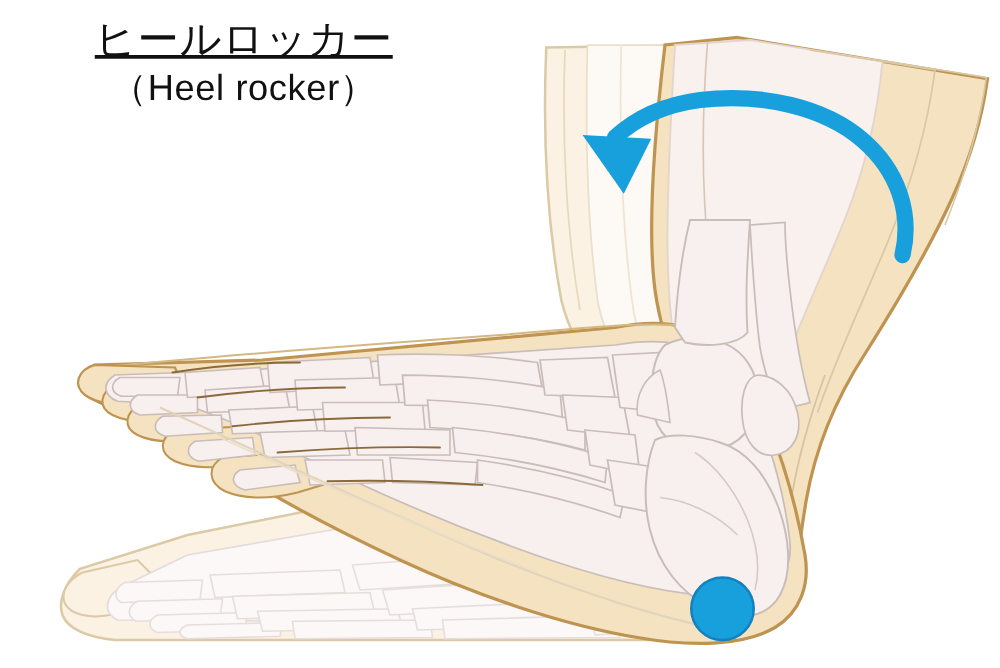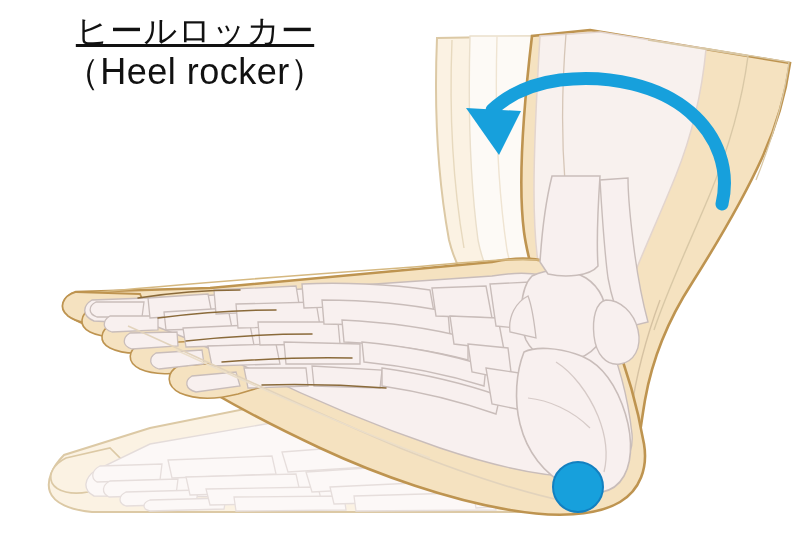--- a/index.html
+++ b/index.html
@@ -31,21 +31,21 @@
   }
   .title-line {
     color: #111111;
     font-size: 33px;
     line-height: 41px;
     letter-spacing: 0.5px;
     font-family: "Liberation Sans", "DejaVu Sans", sans-serif;
     white-space: nowrap;
   }
   .title-line-1 { font-size: 33px; text-decoration: underline; }
-  .title-line-2 { font-size: 36px; }
+  .title-line-2 { font-size: 29px; }
 </style>
 </head>
 <body>
 
 <svg id="figure" viewBox="0 0 800 534" xmlns="http://www.w3.org/2000/svg">
 
   <defs>
 
     <clipPath id="ghostLegClip">
       <rect x="400" y="0" width="250" height="300"></rect>

